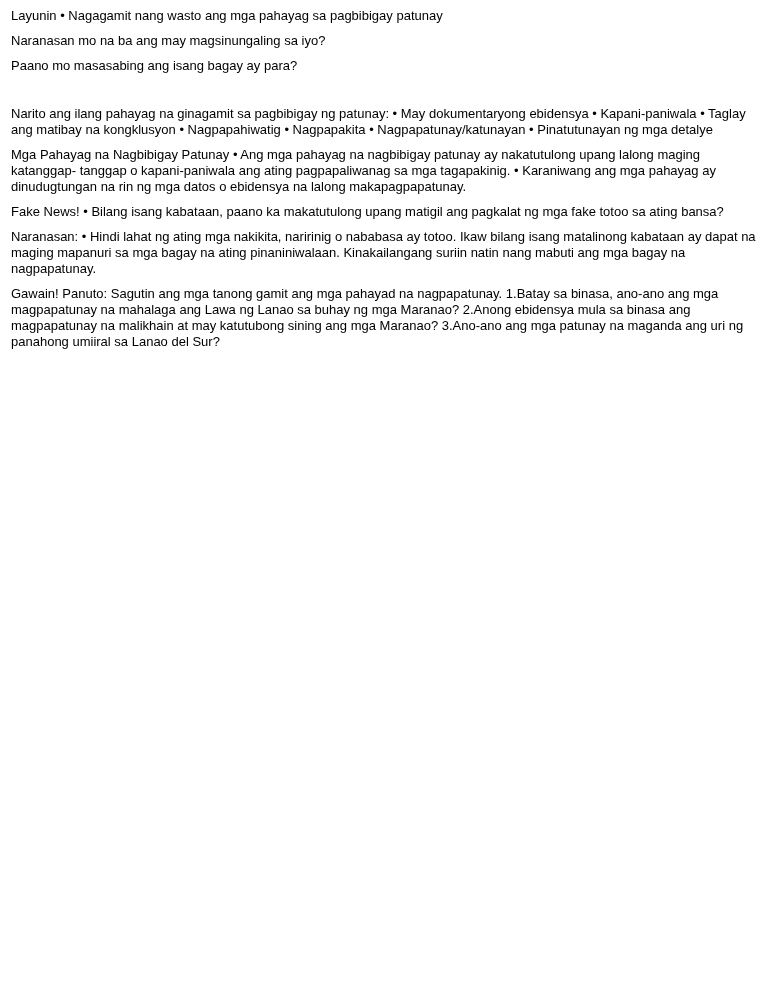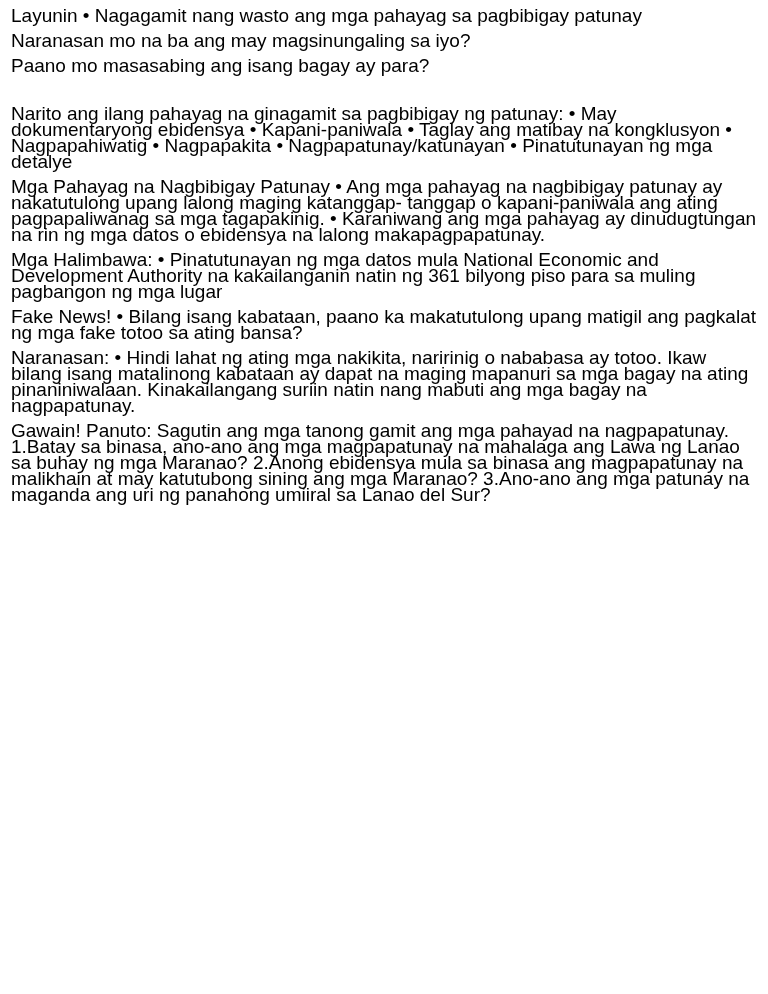--- a/index.html
+++ b/index.html
@@ -13,21 +13,21 @@
       overflow: hidden;
       font-family: "Liberation Sans", sans-serif;
       color: #000000;
     }
     .doc {
       position: relative;
       padding: 8px 11px 0 11px;
       width: 746px;
     }
     .para {
-      font-size: 19px;
+      font-size: 13px;
       line-height: 16px;
       margin: 0 0 9px 0;
       white-space: normal;
     }
     .para.single {
       margin-bottom: 9px;
     }
     .spacer {
       height: 23px;
     }
@@ -35,17 +35,16 @@
 </head>
 <body>
 
 <div class="doc">
   <p class="para single">Layunin • Nagagamit nang wasto ang mga pahayag sa pagbibigay patunay</p>
   <p class="para single">Naranasan mo na ba ang may magsinungaling sa iyo?</p>
   <p class="para single">Paano mo masasabing ang isang bagay ay para?</p>
   <div class="spacer"></div>
   <p class="para">Narito ang ilang pahayag na ginagamit sa pagbibigay ng patunay: • May dokumentaryong ebidensya • Kapani-paniwala • Taglay ang matibay na kongklusyon • Nagpapahiwatig • Nagpapakita • Nagpapatunay/katunayan • Pinatutunayan ng mga detalye</p>
   <p class="para">Mga Pahayag na Nagbibigay Patunay • Ang mga pahayag na nagbibigay patunay ay nakatutulong upang lalong maging katanggap- tanggap o kapani-paniwala ang ating pagpapaliwanag sa mga tagapakinig. • Karaniwang ang mga pahayag ay dinudugtungan na rin ng mga datos o ebidensya na lalong makapagpapatunay.</p>
-  <p class="para">Mga Halimbawa: • Pinatutunayan ng mga datos mula National Economic and Development Authority na kakailanganin natin ng 361 bilyong piso para sa muling pagbangon ng mga lugar</p>
   <p class="para">Fake News! • Bilang isang kabataan, paano ka makatutulong upang matigil ang pagkalat ng mga fake totoo sa ating bansa?</p>
   <p class="para">Naranasan: • Hindi lahat ng ating mga nakikita, naririnig o nababasa ay totoo. Ikaw bilang isang matalinong kabataan ay dapat na maging mapanuri sa mga bagay na ating pinaniniwalaan. Kinakailangang suriin natin nang mabuti ang mga bagay na nagpapatunay.</p>
   <p class="para">Gawain! Panuto: Sagutin ang mga tanong gamit ang mga pahayad na nagpapatunay. 1.Batay sa binasa, ano-ano ang mga magpapatunay na mahalaga ang Lawa ng Lanao sa buhay ng mga Maranao? 2.Anong ebidensya mula sa binasa ang magpapatunay na malikhain at may katutubong sining ang mga Maranao? 3.Ano-ano ang mga patunay na maganda ang uri ng panahong umiiral sa Lanao del Sur?</p>
 </div>
 
 </body></html>

